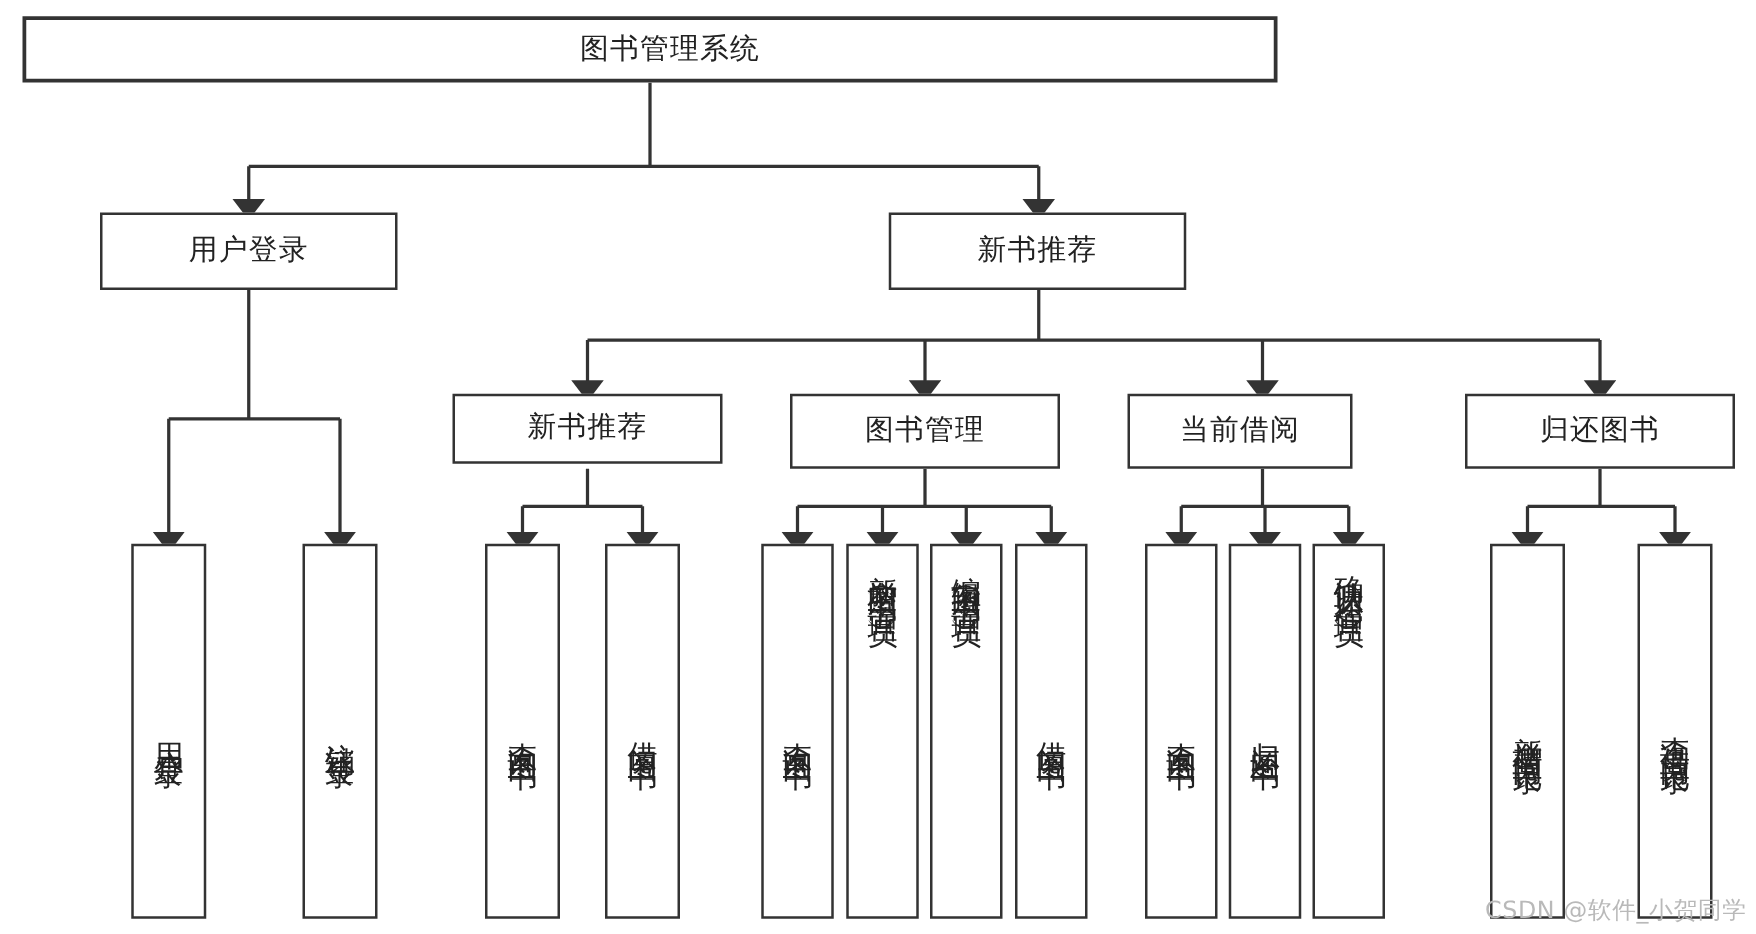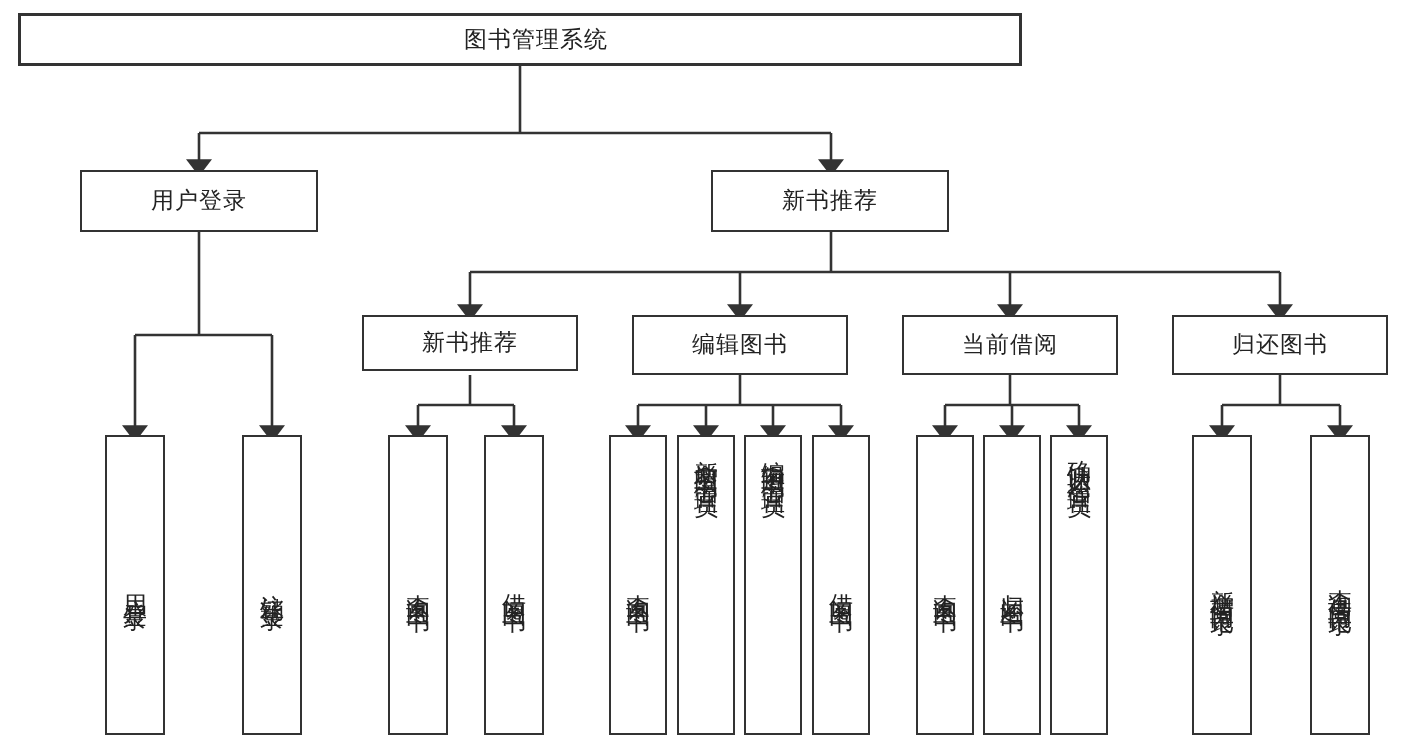--- a/index.html
+++ b/index.html
@@ -134,23 +134,23 @@
     <span class="node-label">用户登录</span>
   </div>
   <div class="node" style="left:711px; top:170px; width:238px; height:62px;">
     <span class="node-label">新书推荐</span>
   </div>
 
   <div class="node" style="left:362px; top:315px; width:216px; height:56px;">
     <span class="node-label">新书推荐</span>
   </div>
   <div class="node" style="left:632px; top:315px; width:216px; height:60px;">
-    <span class="node-label">编辑图书</span>
-  </div>
-  <div class="node" style="left:902px; top:315px; width:216px; height:60px;">
+    <span class="node-label">图书管理</span>
+  </div>
+  <div class="node" style="left:902px; top:315px; width:180px; height:60px;">
     <span class="node-label">当前借阅</span>
   </div>
   <div class="node" style="left:1172px; top:315px; width:216px; height:60px;">
     <span class="node-label">归还图书</span>
   </div>
 
   <div class="node leaf centered" style="left:105px; top:435px; width:60px; height:300px;">
     <span class="node-label">用户登录</span>
   </div>
   <div class="node leaf centered" style="left:242px; top:435px; width:60px; height:300px;">
@@ -187,14 +187,15 @@
     <span class="node-label">确认归还（管理员）</span>
   </div>
 
   <div class="node leaf centered" style="left:1192px; top:435px; width:60px; height:300px;">
     <span class="node-label">新增借阅记录</span>
   </div>
   <div class="node leaf centered" style="left:1310px; top:435px; width:60px; height:300px;">
     <span class="node-label">查询借阅记录</span>
   </div>
 
+  <div class="watermark" style="left:1188px; top:715px;">CSDN @软件_小贺同学</div>
 
 </div>
 
 </body></html>

